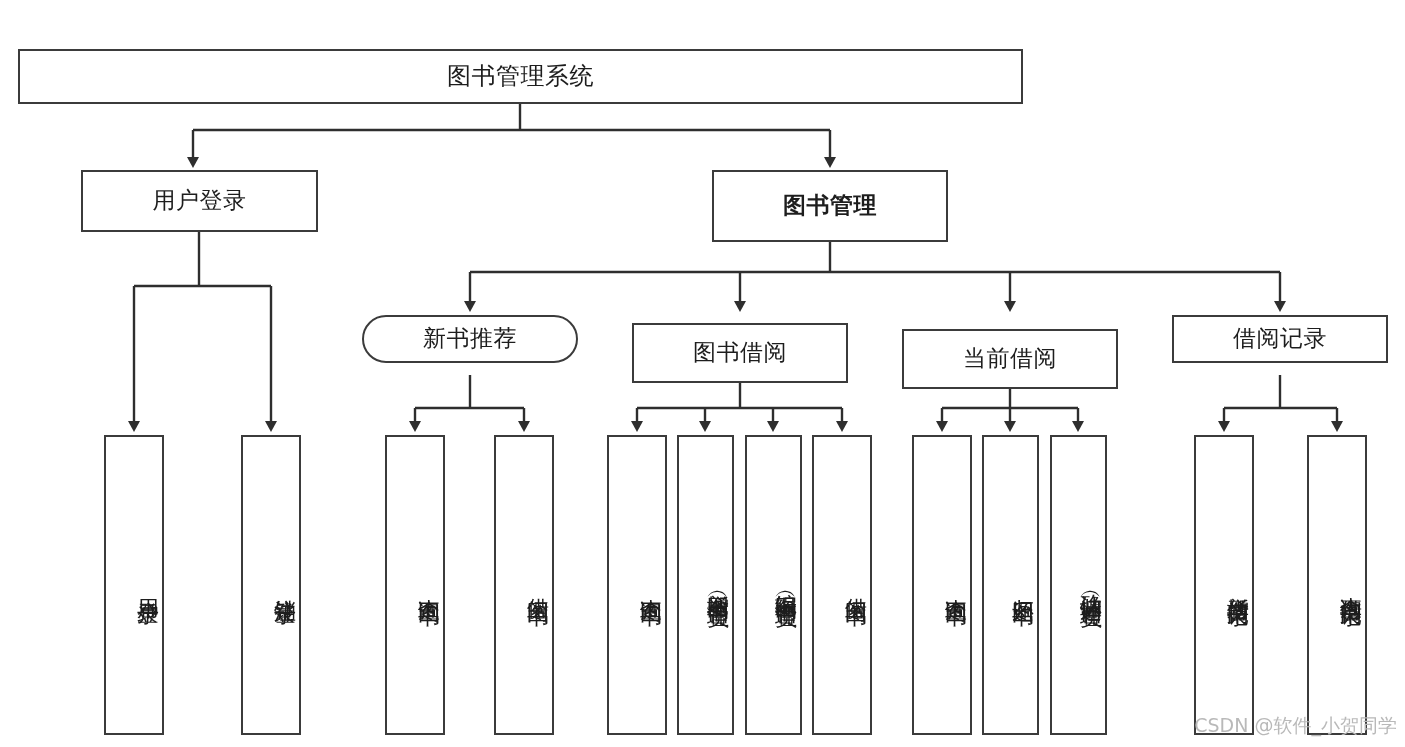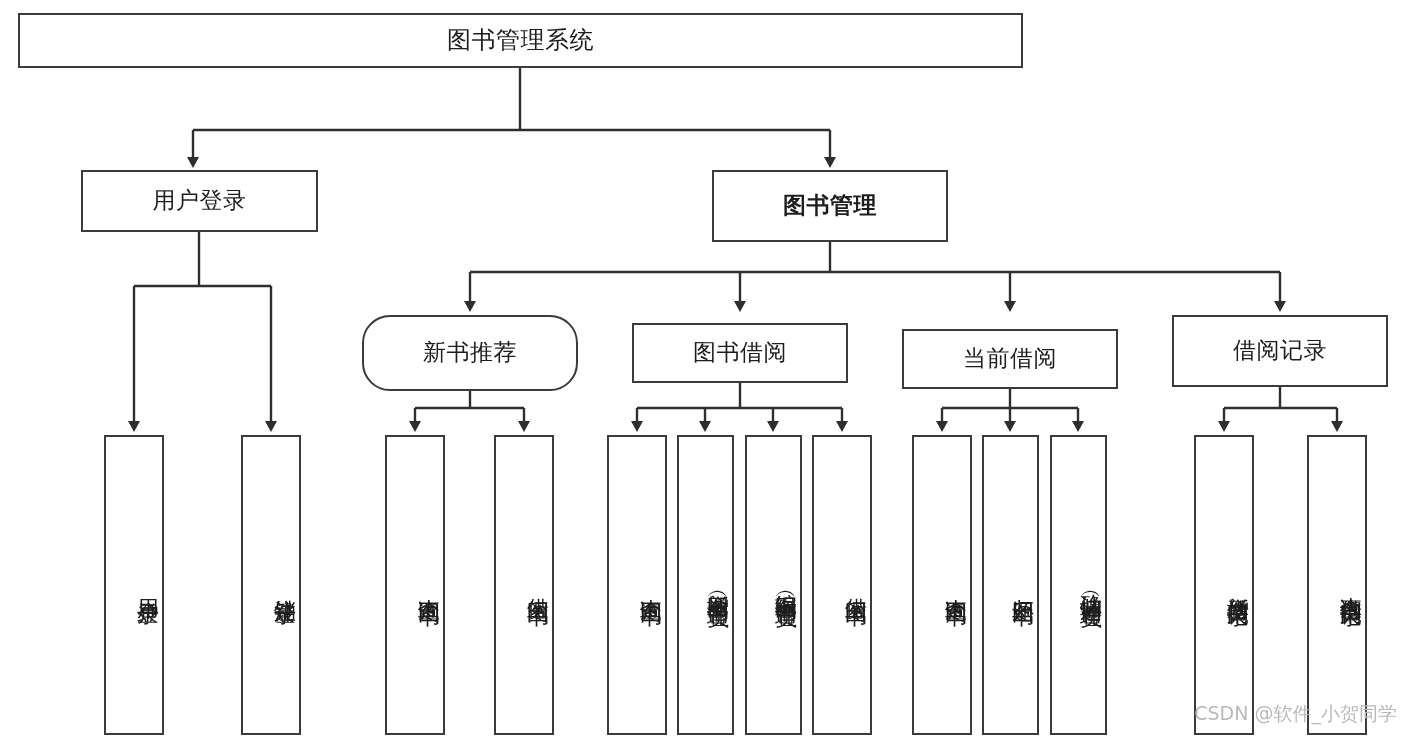--- a/index.html
+++ b/index.html
@@ -28,20 +28,21 @@
     color: #1d1d1d;
   }
   .node.h {
     font-size: 23px;
     line-height: 1.2;
     letter-spacing: 0.5px;
     white-space: nowrap;
   }
   .node.root {
     font-size: 24px;
+    margin-top: 36px;
   }
   .node.leaf {
     writing-mode: vertical-rl;
     text-orientation: upright;
     font-size: 22px;
     line-height: 1.30;
     letter-spacing: 2px;
     padding-top: 6px;
     padding-bottom: 6px;
     align-items: flex-start;
@@ -65,21 +66,21 @@
     stroke: #2e2e2e;
     stroke-width: 2.4;
     fill: none;
   }
   .arrowhead {
     fill: #2e2e2e;
   }
   #watermark {
     position: absolute;
     right: 8px;
-    bottom: 20px;
+    bottom: 8px;
     font-size: 19px;
     color: #b9b9b9;
     white-space: nowrap;
     font-family: "DejaVu Sans", "Liberation Sans", sans-serif;
   }
 </style>
 </head>
 <body>
 
 <div id="canvas">
@@ -136,30 +137,30 @@
     <span>图书管理系统</span>
   </div>
 
   <div class="node h" style="left:81px; top:170px; width:237px; height:62px;">
     <span>用户登录</span>
   </div>
   <div class="node h" style="left:712px; top:170px; width:236px; height:72px;font-weight:bold;">
     <span>图书管理</span>
   </div>
 
-  <div class="node h" style="left:362px; top:315px; width:216px; height:76px;border-radius:28px;">
+  <div class="node h" style="left:362px; top:315px; width:216px; height:48px;border-radius:28px;">
     <span>新书推荐</span>
   </div>
   <div class="node h" style="left:632px; top:315px; width:216px; height:60px;margin-top:8px;">
     <span>图书借阅</span>
   </div>
   <div class="node h" style="left:902px; top:329px; width:216px; height:60px;">
     <span>当前借阅</span>
   </div>
-  <div class="node h" style="left:1172px; top:315px; width:216px; height:72px;">
+  <div class="node h" style="left:1172px; top:315px; width:216px; height:48px;">
     <span>借阅记录</span>
   </div>
 
   <div class="node leaf" style="left:104px; top:435px; width:60px; height:300px;">
     <span class="leaf-text">用户登录</span>
   </div>
   <div class="node leaf" style="left:241px; top:435px; width:60px; height:300px;">
     <span class="leaf-text">注销登录</span>
   </div>
 

